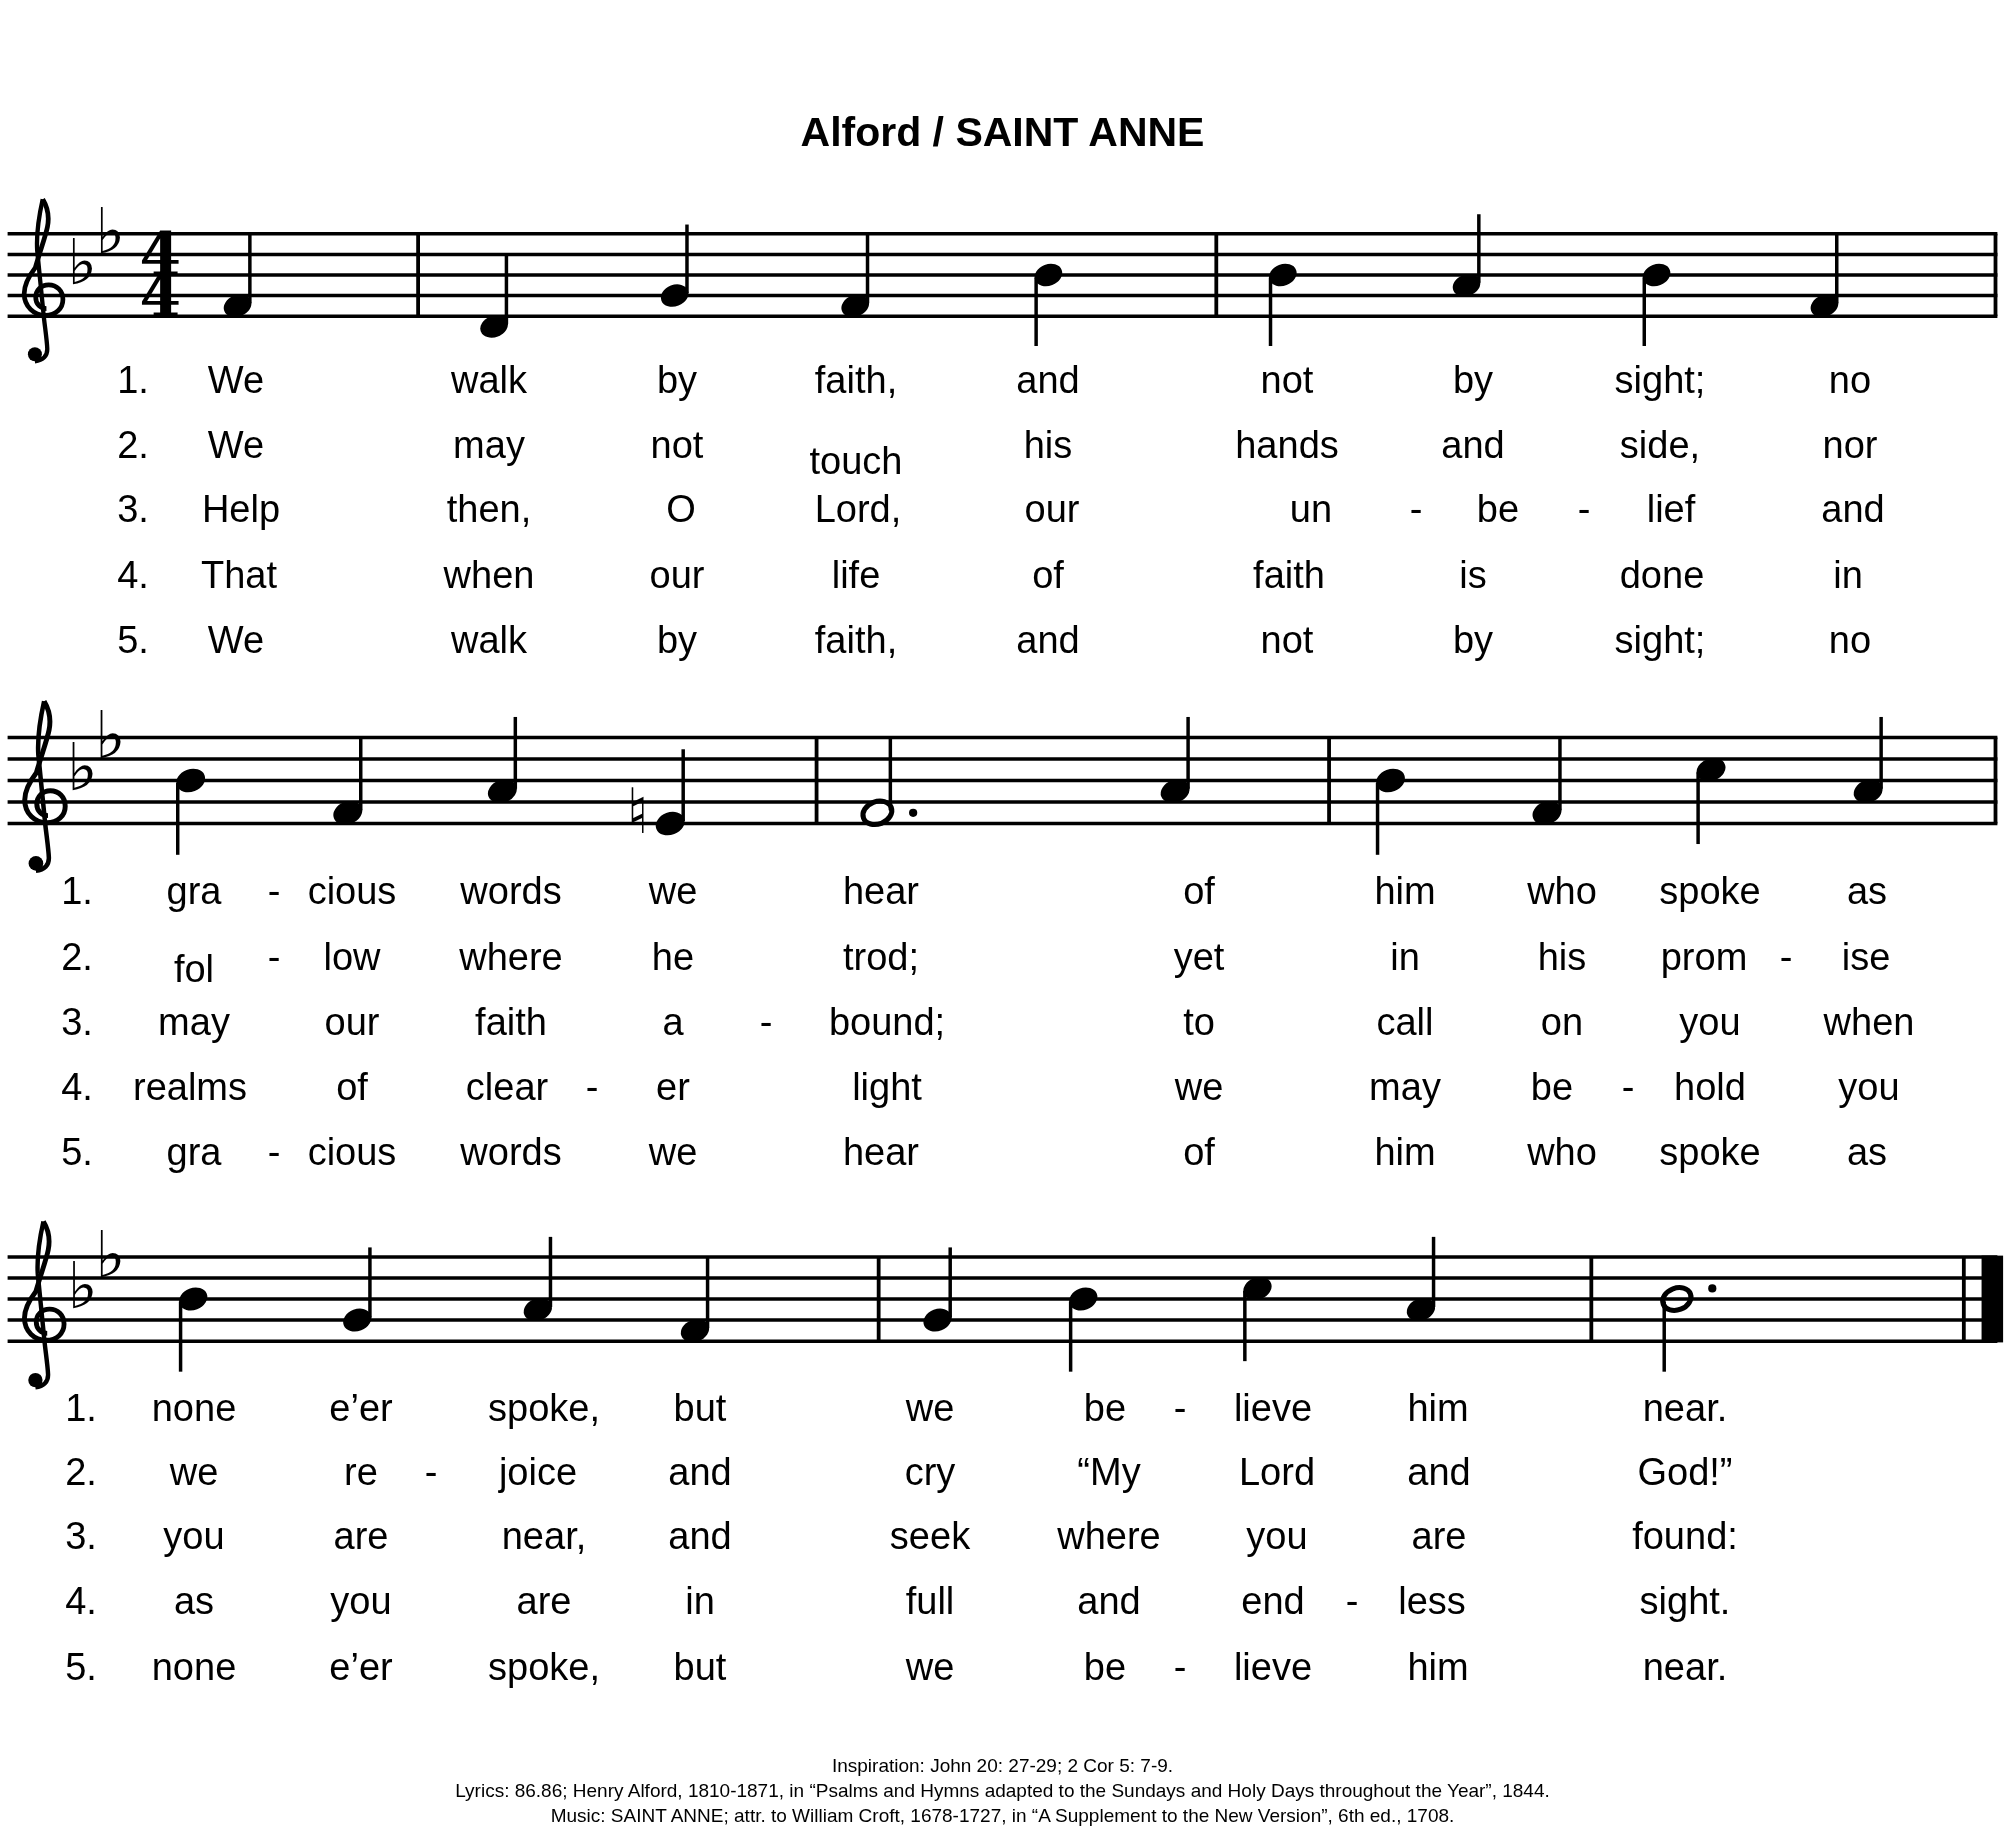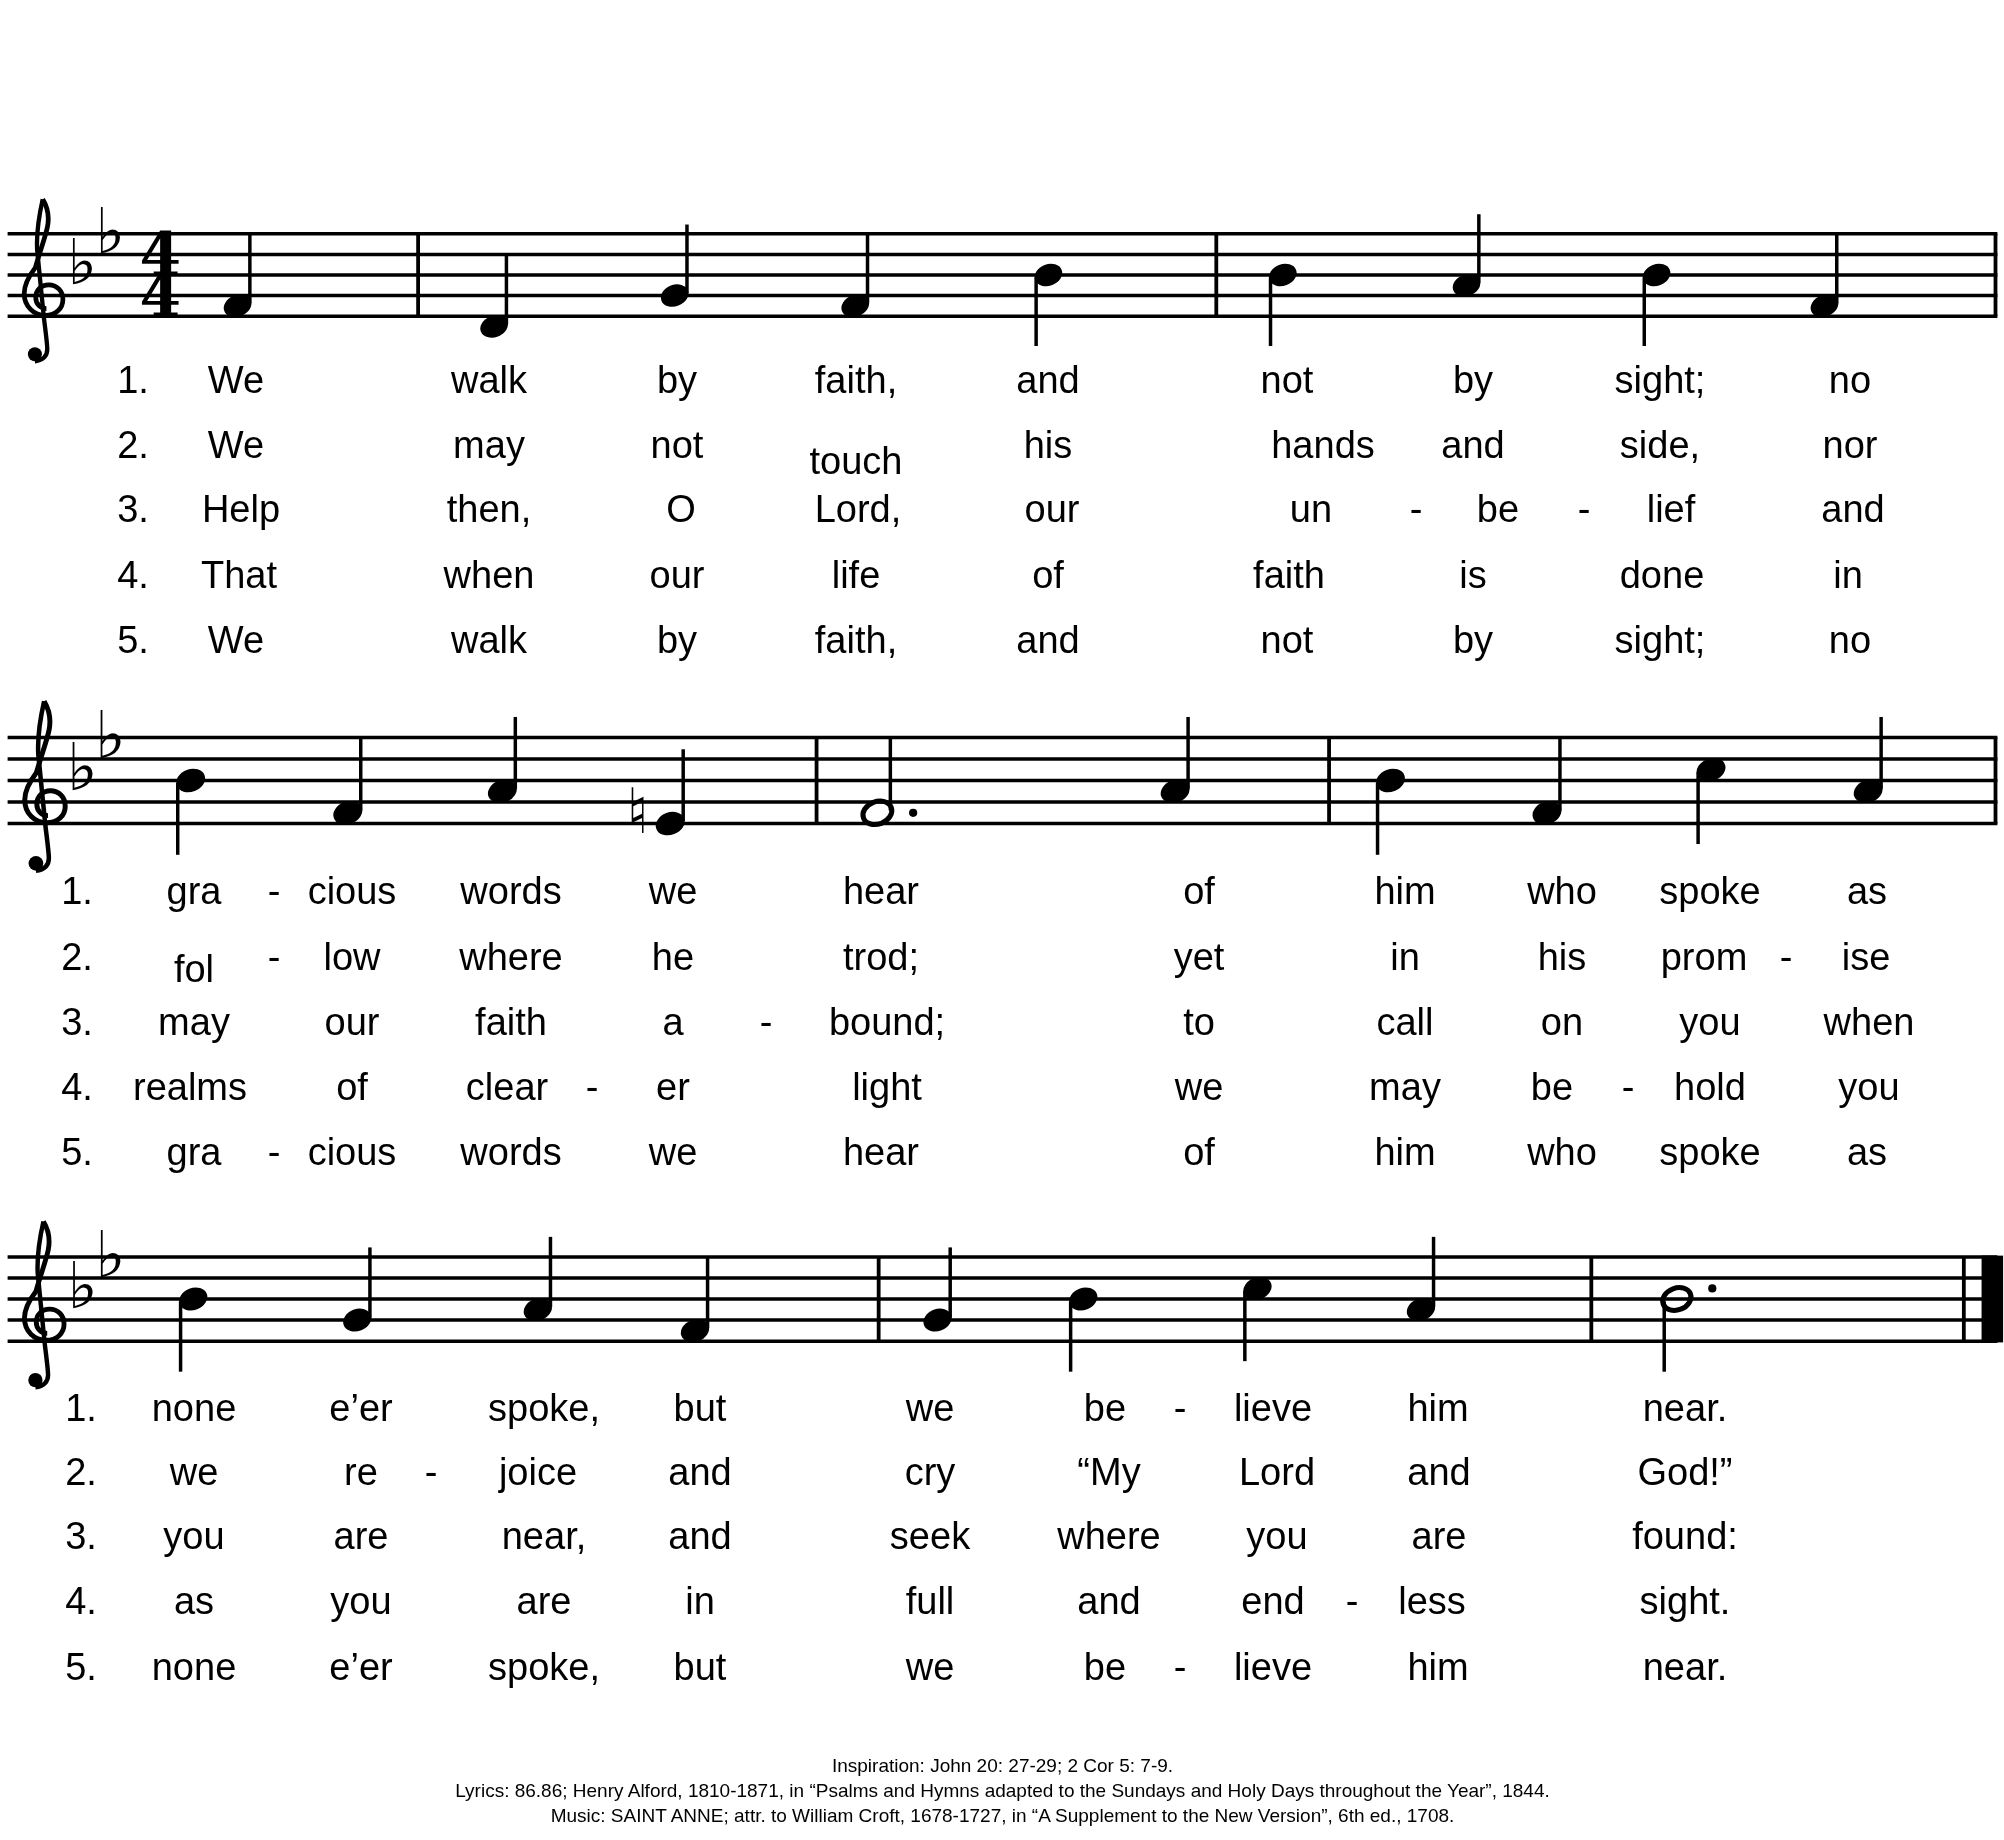--- a/index.html
+++ b/index.html
@@ -35,20 +35,21 @@
   .note-head{fill:#000;}
   .note-head-open{fill:none;stroke:#000;stroke-width:8px;}
   .stem,.barline,.staffline{stroke:#000;}
   .music-text{font-family:"DejaVu Sans",sans-serif;}
   .timesig{font-family:"DejaVu Serif",serif;font-weight:bold;}
 </style>
 </head>
 <body>
 
 <div id="page">
+  <div id="subtitle">Alford / SAINT ANNE</div>
 
   <svg id="score" width="2005" height="1841" viewBox="0 0 3165 2906" xmlns="http://www.w3.org/2000/svg">
       <line x1="12" y1="369" x2="3153" y2="369" stroke-width="5.5" class="staffline"></line>
       <line x1="12" y1="401.5" x2="3153" y2="401.5" stroke-width="5.5" class="staffline"></line>
       <line x1="12" y1="434" x2="3153" y2="434" stroke-width="5.5" class="staffline"></line>
       <line x1="12" y1="466.5" x2="3153" y2="466.5" stroke-width="5.5" class="staffline"></line>
       <line x1="12" y1="499" x2="3153" y2="499" stroke-width="5.5" class="staffline"></line>
       <g transform="translate(20,369) scale(3.25)">
         <circle cx="10.8" cy="58.5" r="3.4" fill="#000"></circle>
         <path d="M 10.8 61.9 C 14.8 61.5 16.9 59.2 16.8 55.8 C 16.7 52.5 15.9 47 15.2 41 L 11.9 8 C 11.5 1 12.6 -8 14.6 -16.8" fill="none" stroke="#000" stroke-width="2.1"></path>
@@ -163,21 +164,21 @@
       <span class="lyric-word" style="left: 1287px; top: 361px;">not</span>
       <span class="lyric-word" style="left: 1473px; top: 361px;">by</span>
       <span class="lyric-word" style="left: 1660px; top: 361px;">sight;</span>
       <span class="lyric-word" style="left: 1850px; top: 361px;">no</span>
       <span class="verse-num" style="left: 133px; top: 426px;">2.</span>
       <span class="lyric-word" style="left: 236px; top: 426px;">We</span>
       <span class="lyric-word" style="left: 489px; top: 426px;">may</span>
       <span class="lyric-word" style="left: 677px; top: 426px;">not</span>
       <span class="lyric-word" style="left: 856px; top: 442px;">touch</span>
       <span class="lyric-word" style="left: 1048px; top: 426px;">his</span>
-      <span class="lyric-word" style="left: 1287px; top: 426px; margin-left: 36px;">hands</span>
+      <span class="lyric-word" style="left: 1287px; top: 426px;">hands</span>
       <span class="lyric-word" style="left: 1473px; top: 426px;">and</span>
       <span class="lyric-word" style="left: 1660px; top: 426px;">side,</span>
       <span class="lyric-word" style="left: 1850px; top: 426px;">nor</span>
       <span class="verse-num" style="left: 133px; top: 490px;">3.</span>
       <span class="lyric-word" style="left: 241px; top: 490px;">Help</span>
       <span class="lyric-word" style="left: 489px; top: 490px;">then,</span>
       <span class="lyric-word" style="left: 681px; top: 490px;">O</span>
       <span class="lyric-word" style="left: 858px; top: 490px;">Lord,</span>
       <span class="lyric-word" style="left: 1052px; top: 490px;">our</span>
       <span class="lyric-word" style="left: 1311px; top: 490px;">un</span>

